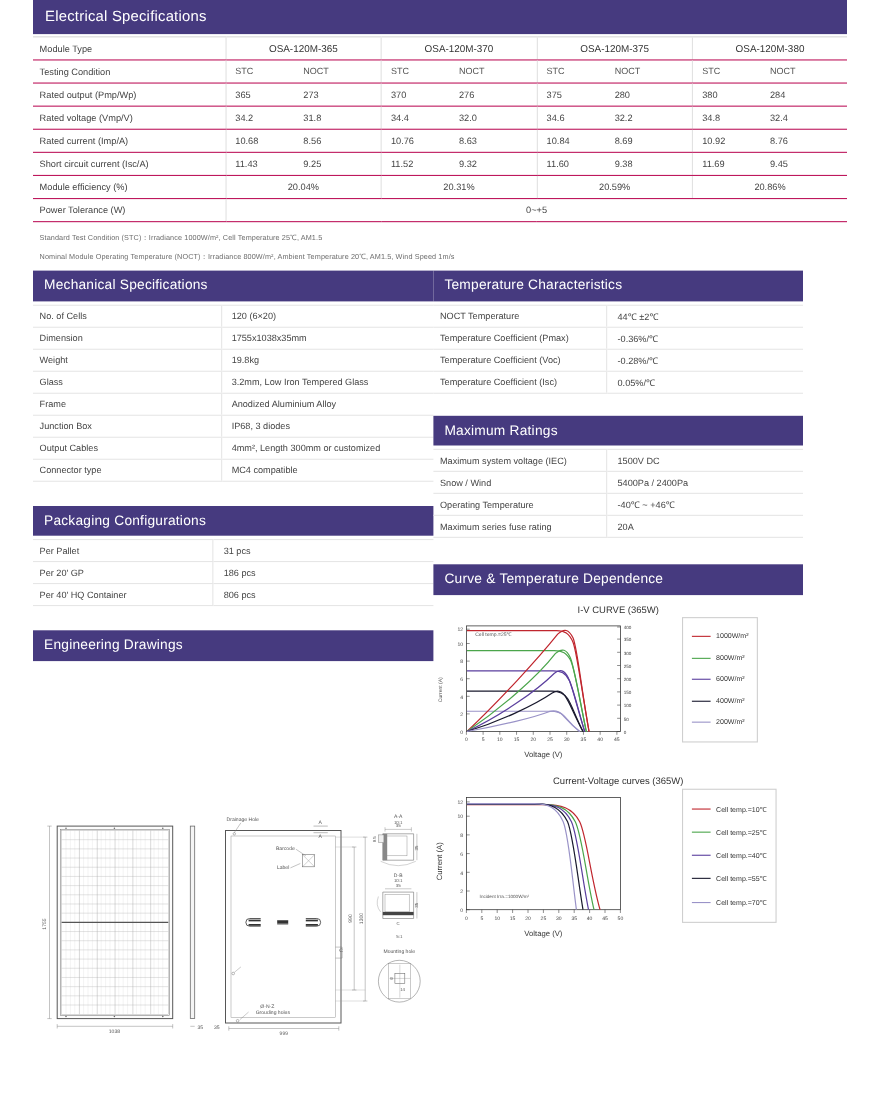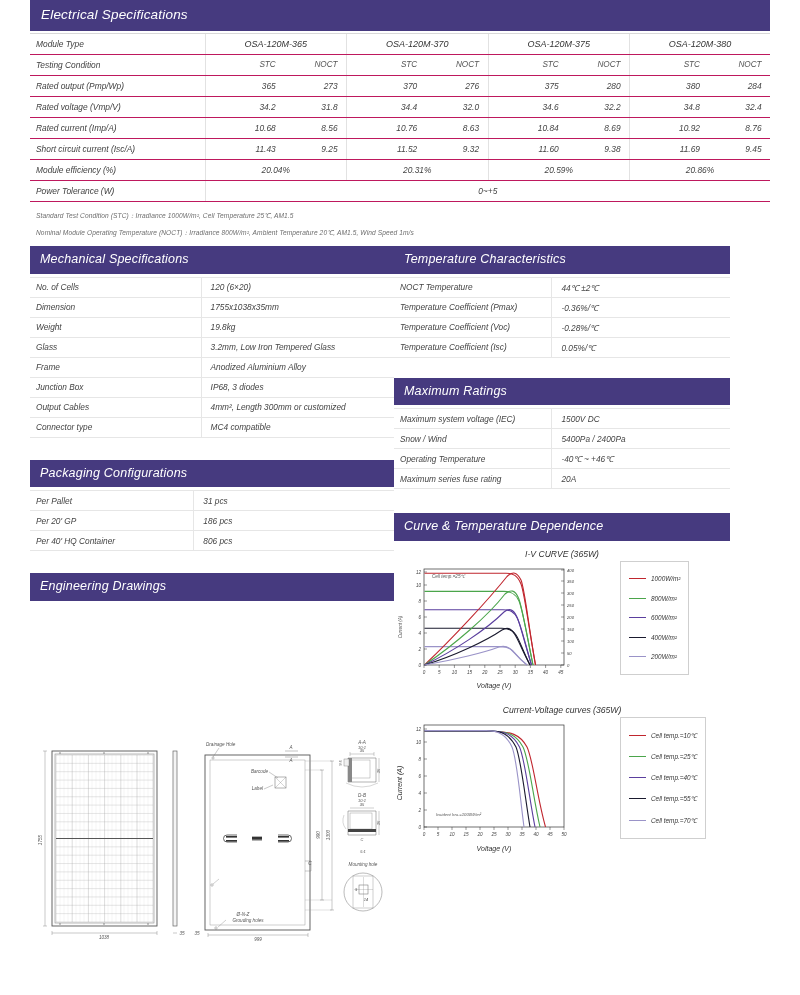--- a/index.html
+++ b/index.html
@@ -3,21 +3,21 @@
 <meta charset="utf-8">
 <style>
   * { box-sizing: border-box; }
   html, body {
     margin: 0; padding: 0;
     width: 800px; height: 995px;
     background: #ffffff;
     font-family: "Liberation Sans", sans-serif;
     color: #3a3a3a;
   }
-  .page { position: relative; width: 800px; height: 995px; padding: 0; font-style: italic; }
+  .page { position: relative; width: 800px; height: 995px; padding: 0; }
 
   
   .bar {
     background: #463a7f;
     color: #ffffff;
     font-size: 13.5px;
     letter-spacing: .2px;
     padding: 7px 0 7px 11px;
     line-height: 1.25;
   }
@@ -33,21 +33,21 @@
     border-bottom: 1px solid #be185d;
     font-size: 8.4px;
     height: 21px;
     padding: 2px 3px;
   }
   .elec tr:first-child td { border-top: 1px solid #d8d8d8; }
   .elec .lbl { width: 175px; padding-left: 6px; color: #3f3f3f; }
   .elec .grp { border-left: 1px solid #e2e2e2; text-align: center; }
   .elec .modtype { font-size: 9px; color: #333; }
   .elec .cond { font-size: 8.2px; color: #555; }
-  .elec .v { display: inline-block; width: 46%; text-align: right; }
+  .elec .v { display: inline-block; width: 46%; text-align: left; }
   .elec .wide { text-align: center; }
   .elec .tol { text-align: center; }
 
   .notes { margin-top: 10px; }
   .notes div { font-size: 6.6px; color: #6d6d6d; margin-bottom: 8px; padding-left: 6px; letter-spacing: .1px; }
 
   
   .cols { display: flex; padding: 0 30px; }
   .col-l { width: 364px; }
   .col-r { width: 336px; }

